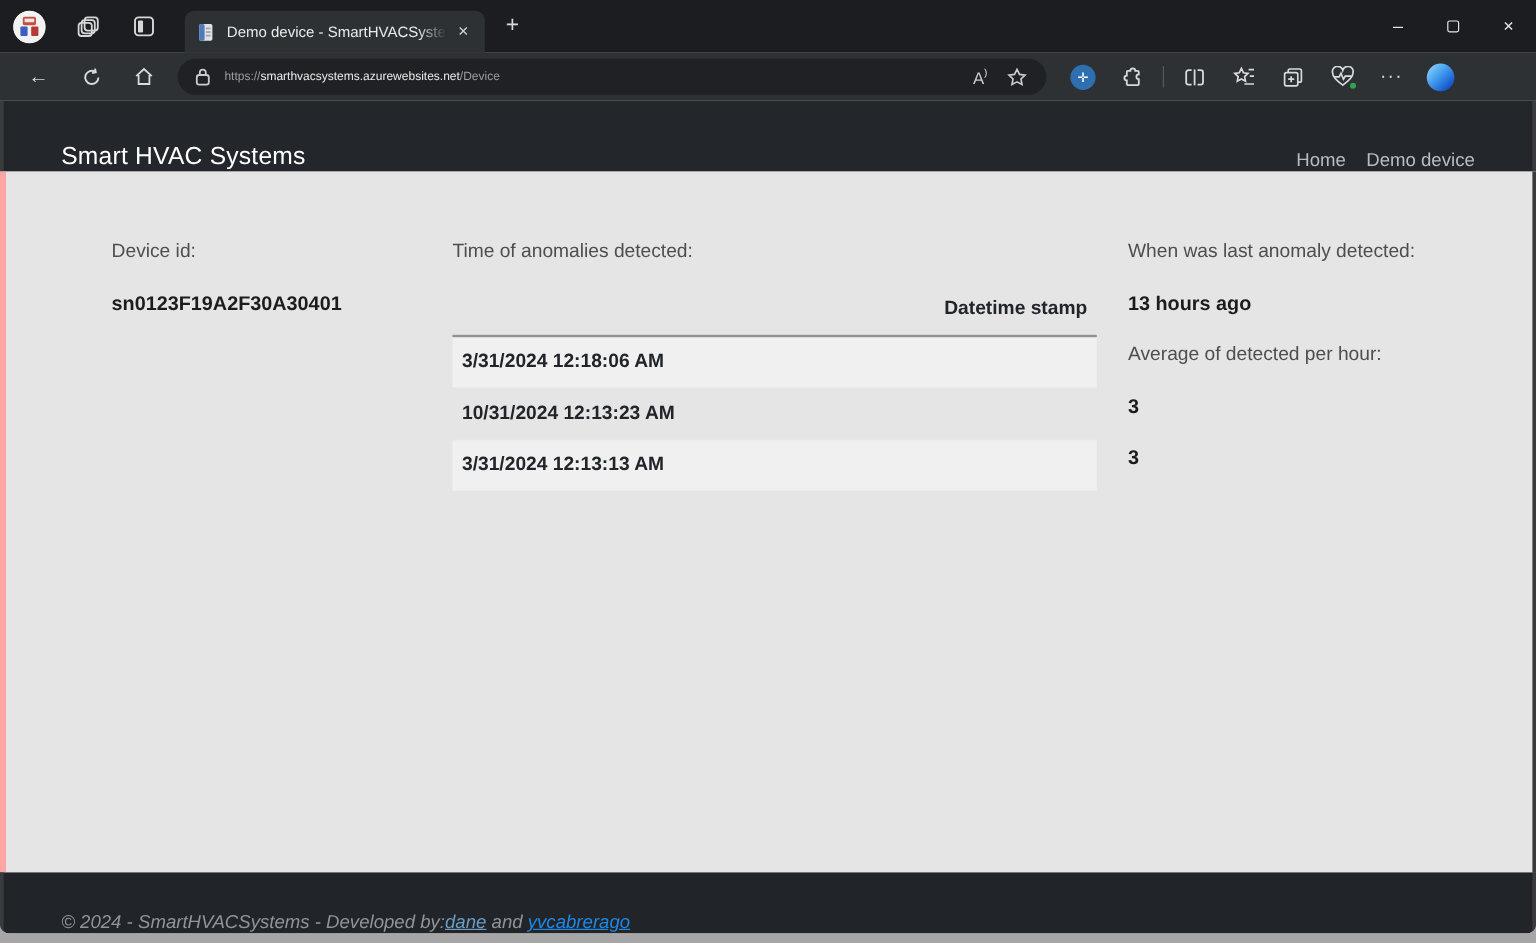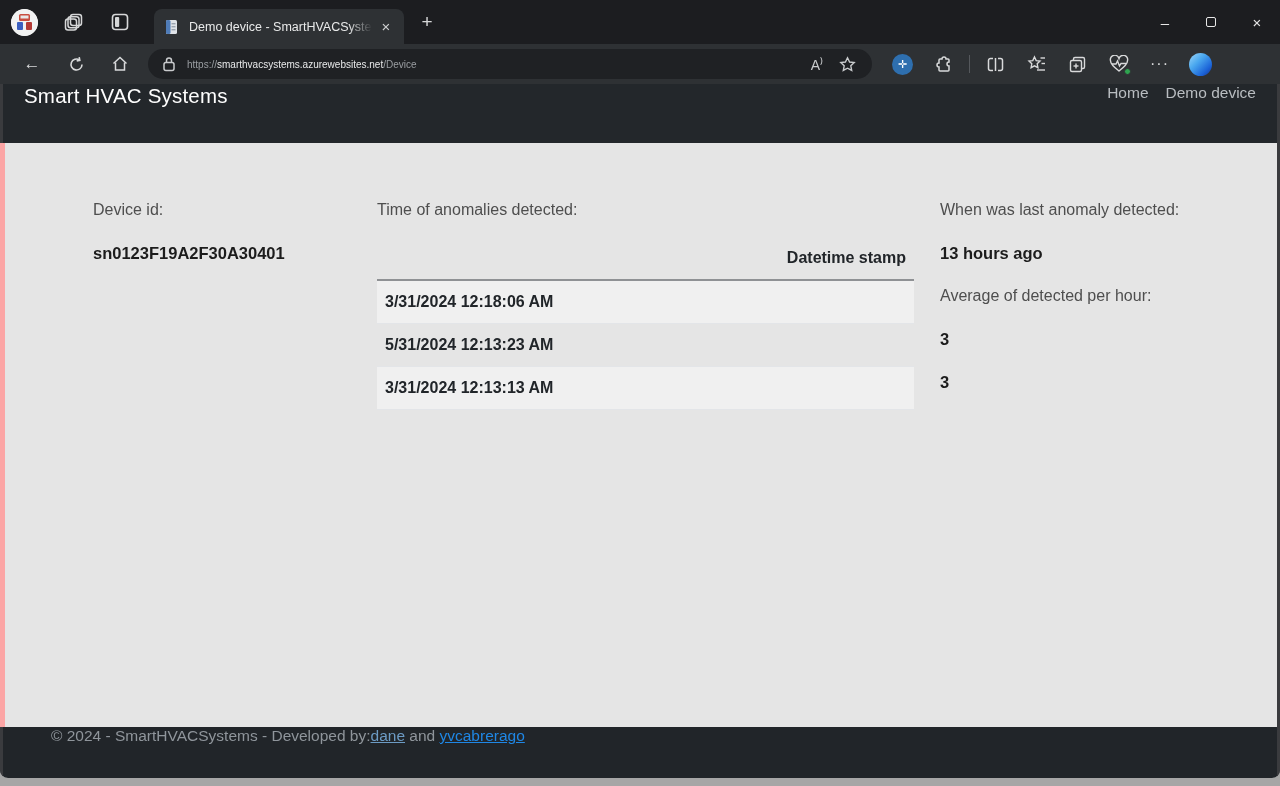--- a/index.html
+++ b/index.html
@@ -33,40 +33,40 @@
   .tool-right { display:flex; align-items:center; }
   .tool-btn { width:41px; height:30px; display:flex; align-items:center; justify-content:center; color:#d9dadb; border-radius:6px; }
   .divider { width:1px; height:18px; background:#55585c; margin:0 5px; }
   .ext-badge { width:21px; height:21px; border-radius:50%; background:#2e6faf; color:#fff; font-size:11px; display:flex; align-items:center; justify-content:center; }
   .ellipsis { color:#d9dadb; font-size:16px; letter-spacing:1px; }
   .copilot { width:23px; height:23px; border-radius:50%; background:linear-gradient(135deg,#9fd7f9 0%,#4aa8ef 38%,#1b63d8 75%,#16348f 100%); }
   .health-wrap { position:relative; }
   .health-dot { position:absolute; right:8px; bottom:4px; width:7px; height:7px; border-radius:50%; background:#2ea44f; border:1px solid #2e3134; }
 
   
-  .site-nav { height:59px; background:#23272b; display:flex; align-items:flex-start; padding:0 21px; flex:0 0 auto; border-left:3px solid #3a3b3e; border-right:3px solid #3a3b3e; }
+  .site-nav { height:59px; background:#23272b; display:flex; align-items:flex-end; padding:0 48px; flex:0 0 auto; border-left:3px solid #3a3b3e; border-right:3px solid #3a3b3e; }
   .brand { color:#fefefe; font-size:20.5px; letter-spacing:.2px; }
   .nav-links { margin-left:auto; display:flex; gap:17px; }
   .nav-link { color:#b9bdc1; font-size:15.5px; text-decoration:none; }
 
   
   .content { flex:1; background:#e5e5e5; display:flex; padding:57px 0 0 88px; border-left:5px solid #fca5a5; border-right:3px solid #3a3b3e; }
   .label { color:#4e4e4e; font-size:16px; line-height:20px; margin-bottom:23px; }
   .value { color:#1c1c1c; font-size:16.5px; font-weight:bold; line-height:20px; margin-bottom:23px; }
   .col-device { width:284px; flex:0 0 auto; }
   .col-table { width:537px; flex:0 0 auto; margin-right:26px; }
   .col-stats { flex:1; }
 
   table.anomalies { width:100%; border-collapse:collapse; margin-top:29px; }
   .anomalies th { text-align:right; font-size:16px; color:#212529; padding:0 8px 12px 8px; border-bottom:2px solid #8f9194; }
   .anomalies td { font-size:16px; font-weight:bold; color:#212529; height:43px; padding:0 8px; border-bottom:1px solid #e3e5e8; }
   .anomalies tr.striped td { background:#f0f0f0; }
 
   
-  .footer { height:51px; background:#212529; display:flex; align-items:flex-start; padding:0 48px; flex:0 0 auto; font-size:15.5px; color:#8f959b; border-left:3px solid #3a3b3e; border-right:3px solid #3a3b3e; }
+  .footer { height:51px; background:#212529; display:flex; align-items:flex-end; padding:0 48px; flex:0 0 auto; font-size:15.5px; color:#8f959b; border-left:3px solid #3a3b3e; border-right:3px solid #3a3b3e;font-style:italic; }
   .footer a { text-decoration:underline; }
   .footer .lnk1 { color:#6c9bc4; }
   .footer .lnk2 { color:#1f87e5; }
 
   svg { display:block; }
 </style>
 </head>
 <body>
 
 <div class="window">
@@ -216,21 +216,21 @@
         <thead>
           <tr>
               <th>Datetime stamp</th>
             </tr>
         </thead>
         <tbody>
           <tr class="striped">
               <td>3/31/2024 12:18:06 AM</td>
             </tr>
           <tr>
-              <td>5/31/2024 12:13:23 AM</td>
+              <td>10/31/2024 12:13:23 AM</td>
             </tr>
           <tr class="striped">
               <td>3/31/2024 12:13:13 AM</td>
             </tr>
         </tbody>
       </table>
     </div>
 
     <div class="col-stats">
       <div class="label">When was last anomaly detected:</div>

